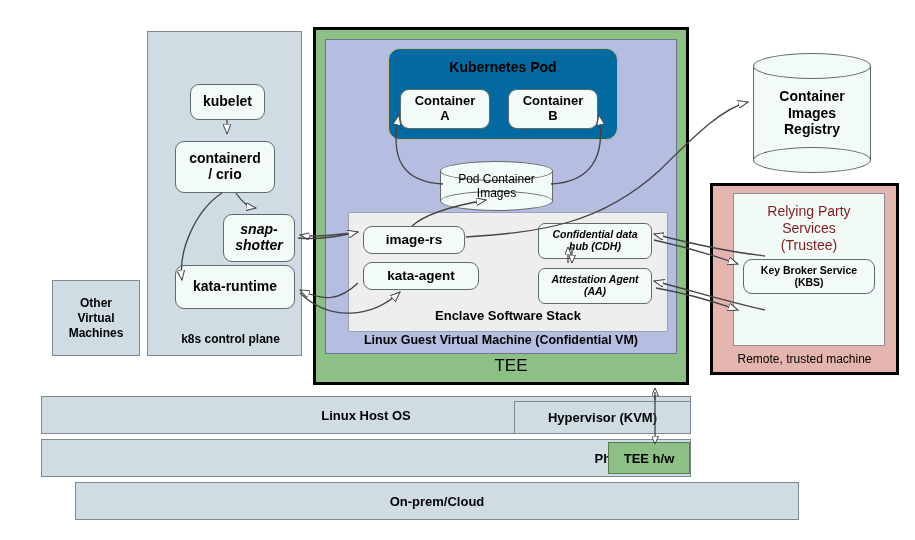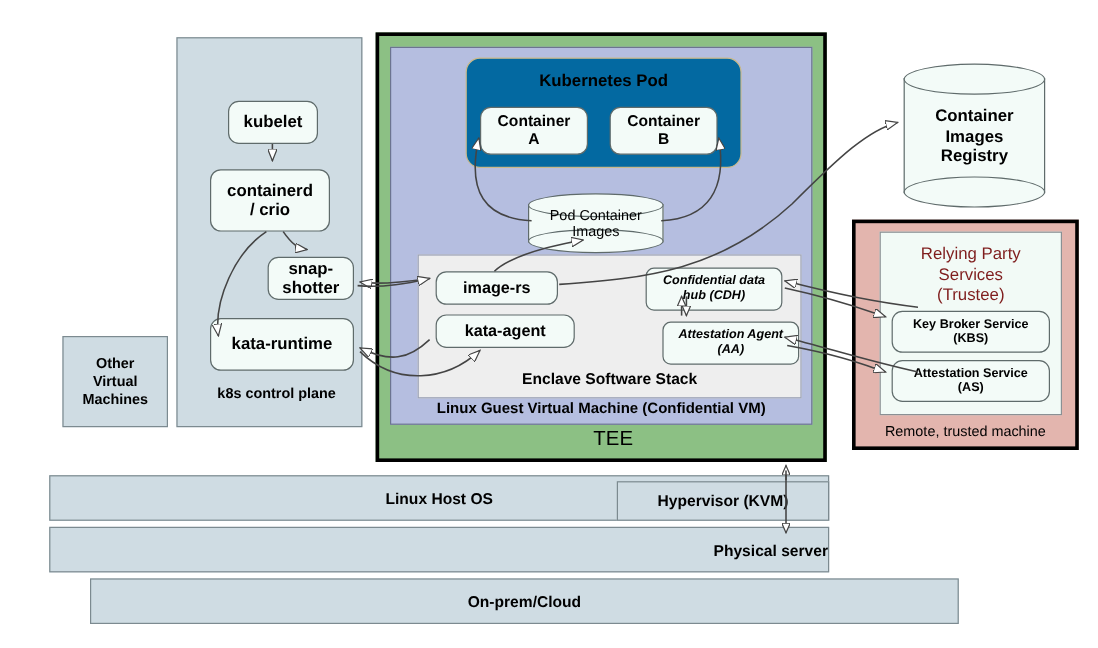--- a/index.html
+++ b/index.html
@@ -65,33 +65,33 @@
   <div class="abs grp c-ctrl" style="left:52px;top:280px;width:88px;height:76px;">
     <div style="position:absolute;left:0;right:0;top:0;bottom:0;display:flex;flex-direction:column;
                 align-items:center;justify-content:center;font-weight:bold;font-size:12px;line-height:1.25;color:#000;">
       <span>Other</span>
       <span>Virtual</span>
       <span>Machines</span>
     </div>
   </div>
 
   <div class="abs grp c-ctrl" style="left:147px;top:31px;width:155px;height:325px;">
-    <div class="grp-label" style="bottom:20px;font-size:12px;padding-left:12px;">k8s control plane</div>
+    <div class="grp-label" style="bottom:9px;font-size:12px;padding-left:12px;">k8s control plane</div>
   </div>
 
   <div class="abs node" style="left:190px;top:84px;width:75px;height:36px;font-size:14px;">
     <span>kubelet</span>
   </div>
 
   <div class="abs node" style="left:175px;top:141px;width:100px;height:52px;font-size:14px;flex-direction:column;">
     <span>containerd</span>
     <span>/ crio</span>
   </div>
 
-  <div class="abs node" style="left:223px;top:214px;width:72px;height:36px;font-size:14px;flex-direction:column;">
+  <div class="abs node" style="left:223px;top:214px;width:72px;height:48px;font-size:14px;flex-direction:column;font-style:italic;">
     <span>snap-</span>
     <span>shotter</span>
   </div>
 
   <div class="abs node" style="left:175px;top:265px;width:120px;height:44px;font-size:14px;">
     <span>kata-runtime</span>
   </div>
 
   <div class="abs c-tee" style="left:313px;top:27px;width:376px;height:358px;">
     <div class="grp-label" style="bottom:6px;font-size:17px;font-weight:normal;margin-left:20px;">TEE</div>
@@ -135,21 +135,21 @@
 
   <div class="abs node" style="left:363px;top:262px;width:116px;height:28px;font-size:13.5px;">
     <span>kata-agent</span>
   </div>
 
   <div class="abs node sq" style="left:538px;top:223px;width:114px;height:36px;font-size:10.5px;flex-direction:column;border-radius:7px;">
     <span>Confidential data</span>
     <span>hub (CDH)</span>
   </div>
 
-  <div class="abs node sq" style="left:552px;top:268px;width:114px;height:36px;font-size:10.5px;flex-direction:column;border-radius:7px;">
+  <div class="abs node sq" style="left:538px;top:268px;width:114px;height:36px;font-size:10.5px;flex-direction:column;border-radius:7px;">
     <span>Attestation Agent</span>
     <span>(AA)</span>
   </div>
 
   <div class="cyl" style="left:753px;top:53px;width:118px;height:120px;">
     <div class="body" style="top:12px;bottom:12px;"></div>
     <div class="bot" style="height:24px;"></div>
     <div class="top" style="height:24px;"></div>
     <div class="txt" style="font-size:14px;flex-direction:column;">
       <span>Container</span>
@@ -169,42 +169,44 @@
       <div>Services</div>
       <div>(Trustee)</div>
     </div>
   </div>
 
   <div class="abs node" style="left:743px;top:259px;width:132px;height:35px;font-size:10.5px;flex-direction:column;">
     <span>Key Broker Service</span>
     <span>(KBS)</span>
   </div>
 
-  <div class="abs node" style="left:743px;top:300px;width:132px;height:35px;font-size:10.5px;flex-direction:column;">
-    <span>Attestation Service</span>
-    <span>(AS)</span>
-  </div>
 
   <div class="abs c-layer" style="left:41px;top:396px;width:650px;height:38px;">
     <div style="position:absolute;left:0;right:0;top:0;bottom:0;display:flex;align-items:center;
                 justify-content:center;font-weight:bold;font-size:13px;color:#000;">
       <span>Linux Host OS</span>
     </div>
   </div>
   <div class="abs c-layer" style="left:514px;top:401px;width:177px;height:33px;">
     <div style="position:absolute;left:0;right:0;top:0;bottom:0;display:flex;align-items:center;
                 justify-content:center;font-weight:bold;font-size:13px;color:#000;">
       <span>Hypervisor (KVM)</span>
     </div>
   </div>
 
   <div class="abs c-layer" style="left:41px;top:439px;width:650px;height:38px;">
     <div style="position:absolute;left:0;right:0;top:0;bottom:0;display:flex;align-items:center;
                 justify-content:flex-end;font-weight:bold;font-size:13px;color:#000;">
       <span>Physical server</span>
+    </div>
+  </div>
+  <div class="abs c-teehw" style="left:608px;top:442px;width:82px;height:32px;">
+    <div style="position:absolute;left:0;right:0;top:0;bottom:0;display:flex;align-items:center;
+                justify-content:center;font-weight:bold;font-size:13px;color:#000;">
+      <span>TEE h/w</span>
     </div>
   </div>
 
   <div class="abs c-layer" style="left:41px;top:482px;width:724px;height:38px;margin-left:34px;">
     <div style="position:absolute;left:0;right:0;top:0;bottom:0;display:flex;align-items:center;
                 justify-content:center;font-weight:bold;font-size:13px;color:#000;">
       <span>On-prem/Cloud</span>
     </div>
   </div>
 

